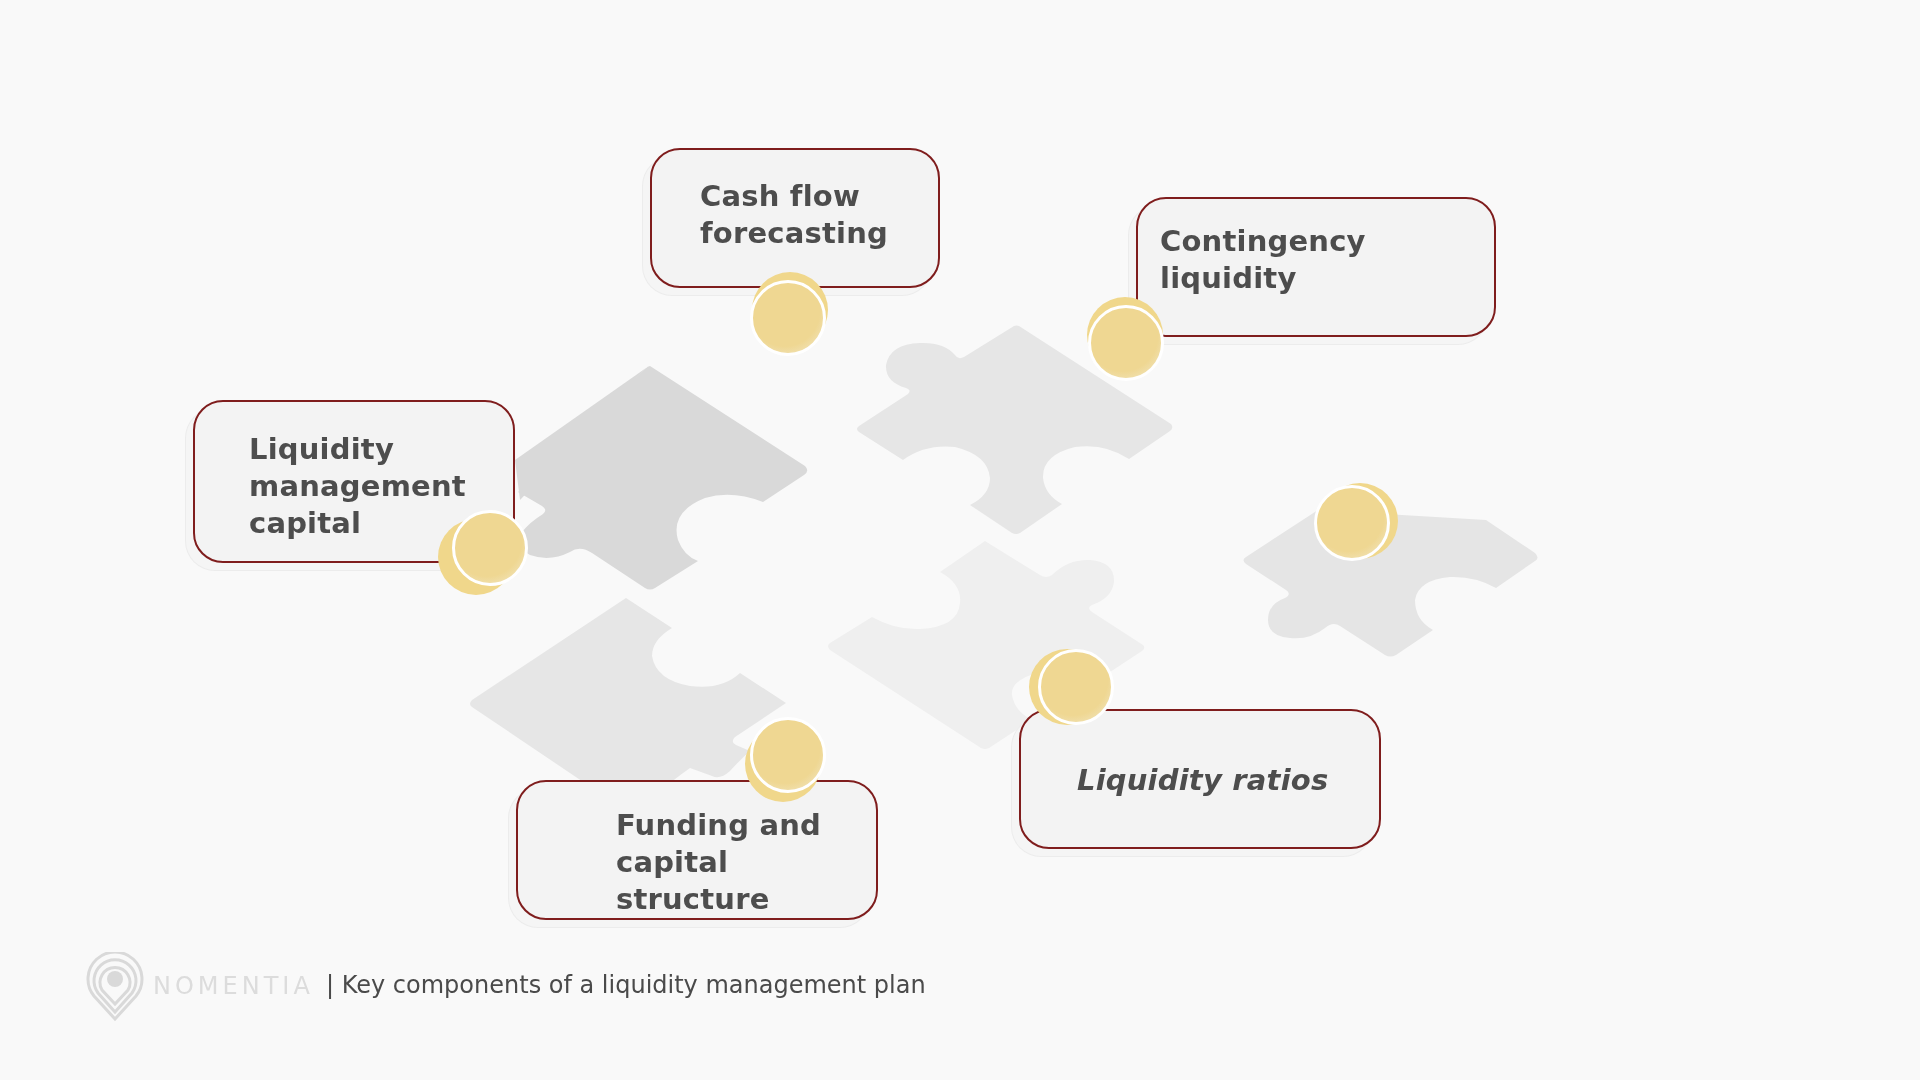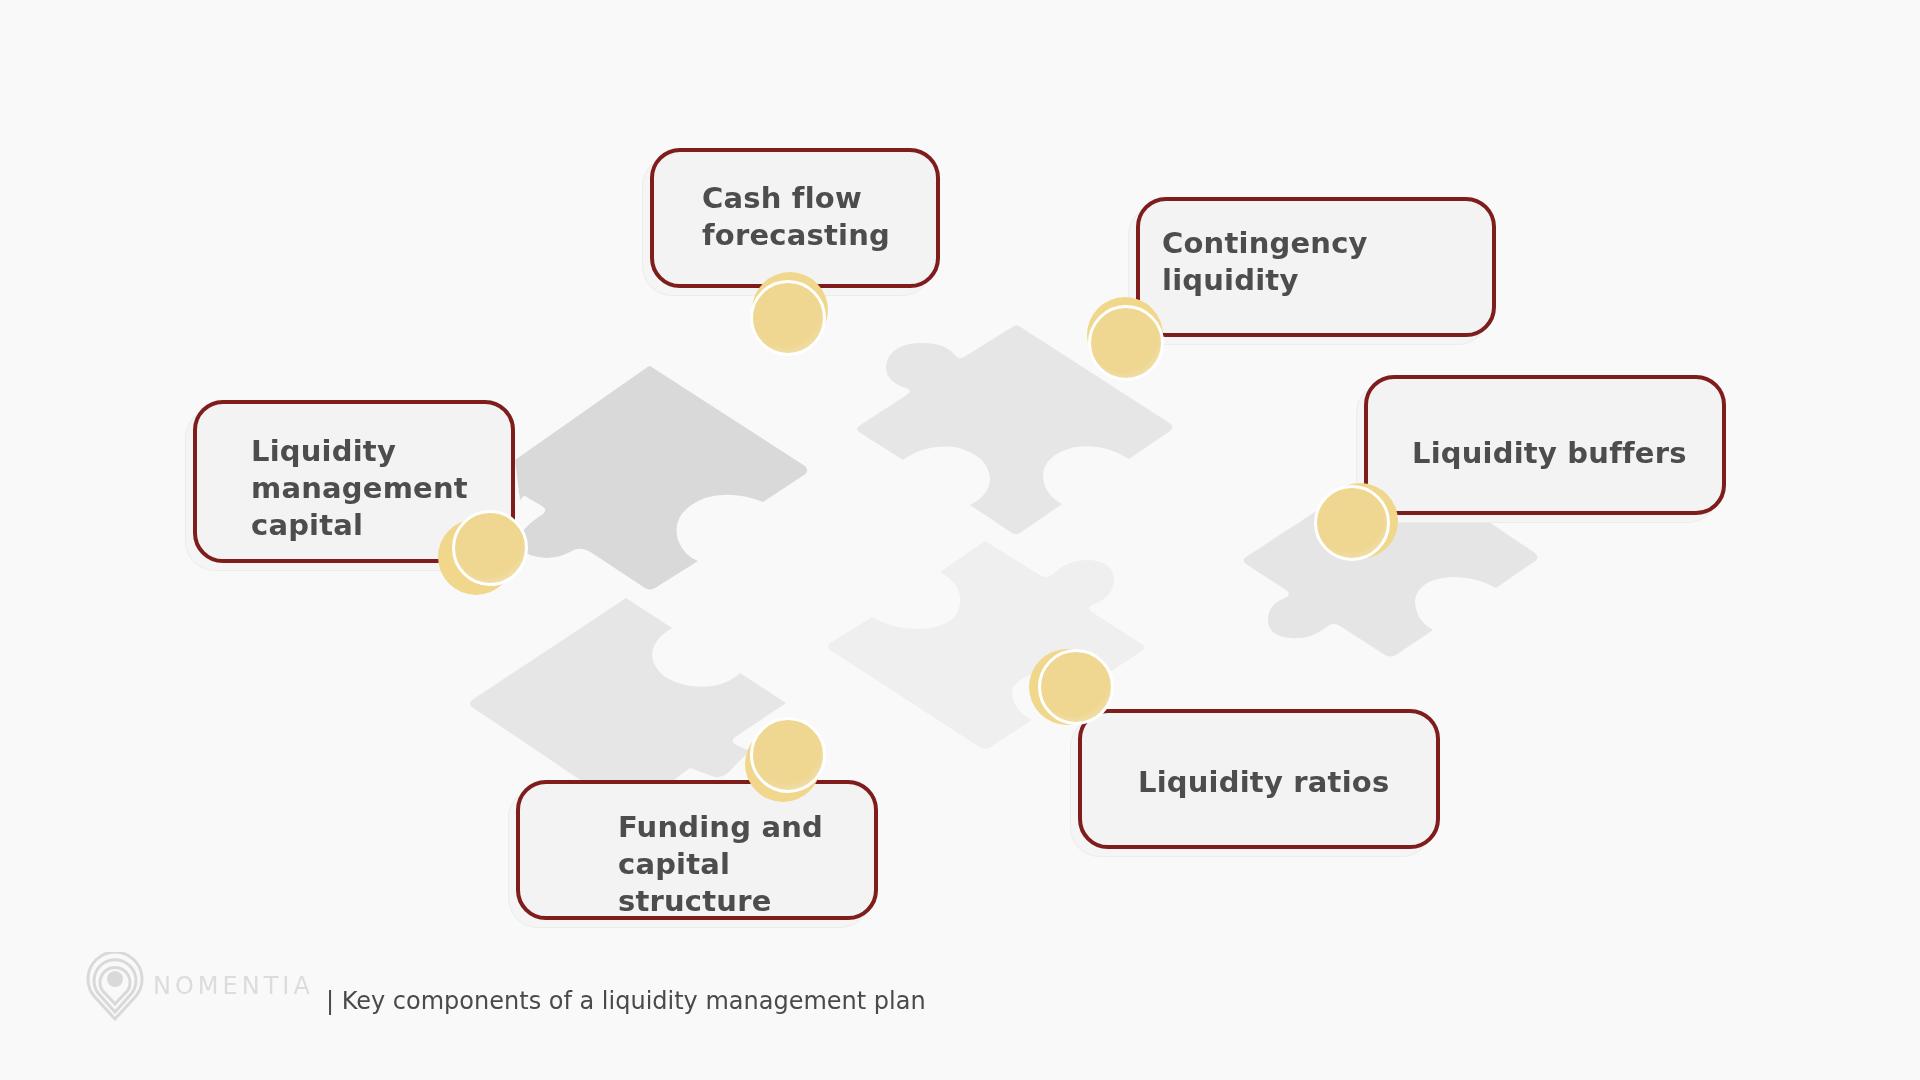--- a/index.html
+++ b/index.html
@@ -8,21 +8,21 @@
     background:#f9f9f9;
     font-family:"DejaVu Sans", "Liberation Sans", sans-serif;
     position:relative;
   }
   .stage { position:absolute; left:0; top:0; width:1920px; height:1080px; }
   svg.pieces { position:absolute; left:0; top:0; }
   .card {
     position:absolute;
     box-sizing:border-box;
     background:#f3f3f3;
-    border:4px solid #7f1d1d;
+    border:2px solid #7f1d1d;
     border-radius:30px;
     box-shadow: -8px 8px 0 -1px #f5f5f5, -8px 8px 0 0 #ececec;
   }
   .card-label {
     position:absolute;
     color:#4d4d4d;
     font-weight:bold;
     font-size:29px;
     line-height:37px;
     letter-spacing:0.2px;
@@ -41,21 +41,20 @@
   .footer-logo { position:absolute; left:86px; top:952px; width:58px; height:70px; }
   .brand {
     position:absolute; left:153px; top:972px;
     font-size:24px; letter-spacing:4px; color:#dcdcdc;
     font-family:"DejaVu Sans", sans-serif;
   }
   .caption {
     position:absolute; left:326px; top:971px;
     font-size:24px; color:#4a4a4a;
     font-family:"DejaVu Sans", sans-serif;
-    margin-top:16px;
   }
 </style>
 </head>
 <body>
 
 <div class="stage">
 
   <svg class="pieces" width="1920" height="1080" viewBox="0 0 1920 1080">
 
     <g>
@@ -117,25 +116,22 @@
     <div class="card-label" style="left:22px; top:24px;">Contingency
 liquidity</div>
   </div>
 
   <div class="card" style="left:193px; top:400px; width:322px; height:163px;">
     <div class="card-label" style="left:54px; top:29px;">Liquidity
 management
 capital</div>
   </div>
 
-  <div class="card" style="left:1364px; top:375px; width:362px; height:140px;">
-    <div class="card-label" style="left:44px; top:56px;">Liquidity buffers</div>
-  </div>
 
-  <div class="card" style="left:1078px; top:709px; width:362px; height:140px;">
+  <div class="card" style="left:1019px; top:709px; width:362px; height:140px;font-style:italic;">
     <div class="card-label" style="left:56px; top:51px;">Liquidity ratios</div>
   </div>
 
   <div class="card" style="left:516px; top:780px; width:362px; height:140px;">
     <div class="card-label" style="left:50px; top:25px;margin-left:48px;">Funding and
 capital structure</div>
   </div>
 
   <div class="coin" style="left:750px; top:272px;">
     <div class="back" style="left:2px; top:0px;"></div>

